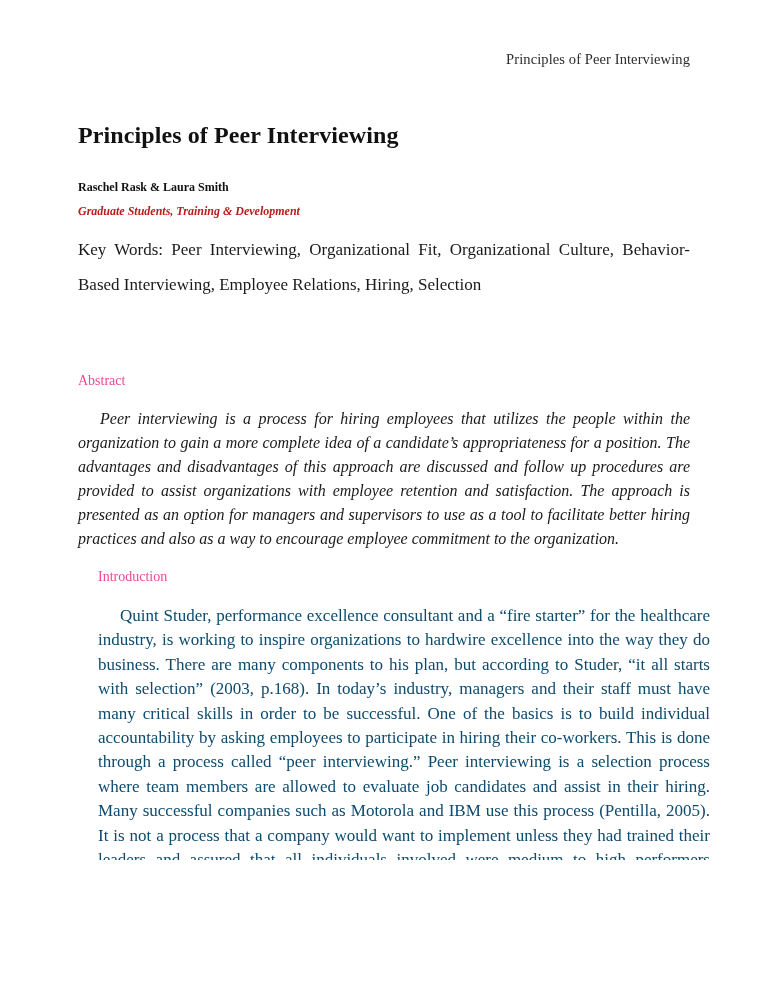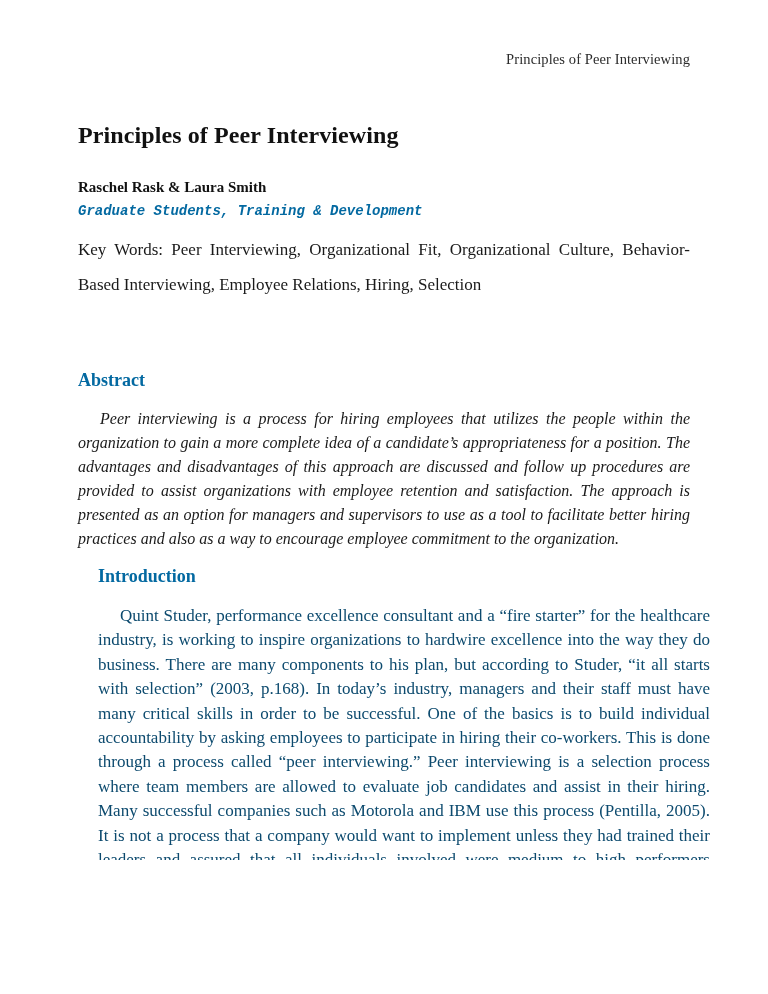--- a/index.html
+++ b/index.html
@@ -44,33 +44,32 @@
   }
 
   
   .author-block {
     position: absolute;
     top: 176px;
     left: 78px;
     width: 612px;
   }
   .authors {
-    font-size: 15px;
+    font-size: 12px;
     font-weight: bold;
     line-height: 23px;
     color: #111111;
   }
   .affiliation {
-    font-size: 14px;
+    font-size: 12px;
     font-weight: bold;
     font-style: italic;
     line-height: 23px;
-    color: #0369a1;
+    color: #b91c1c;
     margin-top: 1px;
-    font-family: Liberation Mono, monospace;
   }
 
   
   .keywords {
     position: absolute;
     top: 232px;
     left: 78px;
     width: 612px;
     font-size: 17px;
     line-height: 35px;
@@ -87,24 +86,24 @@
     width: 612px;
   }
   .section-intro {
     position: absolute;
     top: 566px;
     left: 78px;
     width: 612px;
     margin-left: 20px;
   }
   .section-heading {
-    font-size: 18px;
-    font-weight: bold;
+    font-size: 14px;
+    font-weight: normal;
     line-height: 21px;
-    color: #0369a1;
+    color: #ec4899;
     margin-bottom: 2px;
   }
   .abstract-body {
     font-size: 16px;
     font-style: italic;
     line-height: 24px;
     text-align: justify;
     text-justify: inter-word;
     text-indent: 22px;
     color: #1a1a1a;

